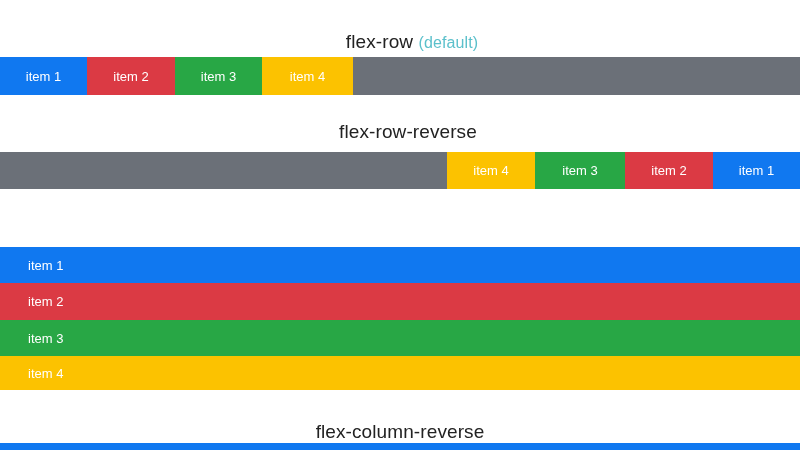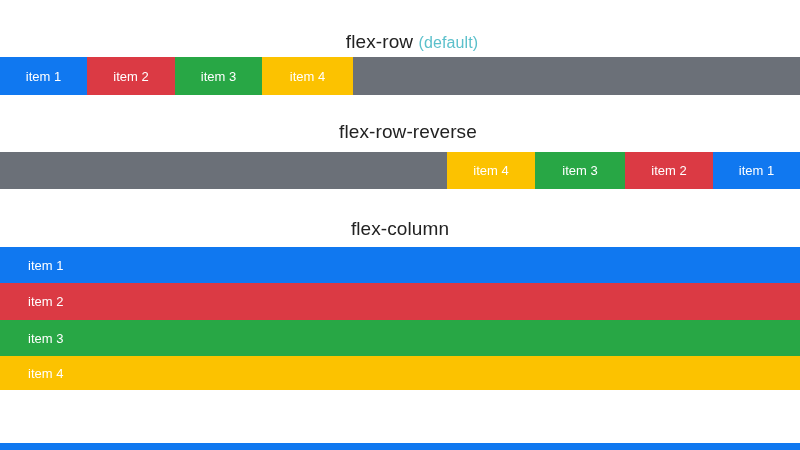--- a/index.html
+++ b/index.html
@@ -124,39 +124,39 @@
       <span>item 2</span>
     </div>
     <div class="flex-item center" style="background: rgb(40, 167, 69); color: rgb(255, 255, 255); width: 90px; flex: 0 0 90px; height: 100%;">
       <span>item 3</span>
     </div>
     <div class="flex-item center" style="background: rgb(252, 194, 0); color: rgb(255, 255, 255); width: 88px; flex: 0 0 88px; height: 100%;">
       <span>item 4</span>
     </div>
   </div>
 
-  <div id="sec-col-title" class="section-title">
-    <span>flex-column</span>
-    <span class="title-note"></span>
-  </div>
   <div id="band-col" class="demo-col" style="background: rgb(107, 112, 120);">
     <div class="flex-item left" style="background: rgb(16, 120, 240); color: rgb(255, 255, 255); height: 36px; flex: 0 0 36px; width: 100%;">
       <span>item 1</span>
     </div>
     <div class="flex-item left" style="background: rgb(219, 58, 68); color: rgb(255, 255, 255); height: 37px; flex: 0 0 37px; width: 100%;">
       <span>item 2</span>
     </div>
     <div class="flex-item left" style="background: rgb(40, 167, 69); color: rgb(255, 255, 255); height: 36px; flex: 0 0 36px; width: 100%;">
       <span>item 3</span>
     </div>
     <div class="flex-item left" style="background: rgb(252, 194, 0); color: rgb(255, 255, 255); height: 34px; flex: 0 0 34px; width: 100%;">
       <span>item 4</span>
     </div>
   </div>
 
+  <div id="sec-colrev-title" class="section-title">
+    <span>flex-column-reverse</span>
+    <span class="title-note"></span>
+  </div>
   <div id="band-colrev" class="demo-col reverse" style="background: rgb(107, 112, 120);">
     <div class="flex-item left" style="background: rgb(16, 120, 240); color: rgb(255, 255, 255); height: 36px; flex: 0 0 36px; width: 100%;">
       <span>item 1</span>
     </div>
 
   </div>
 
 </div>
 
 </body></html>

